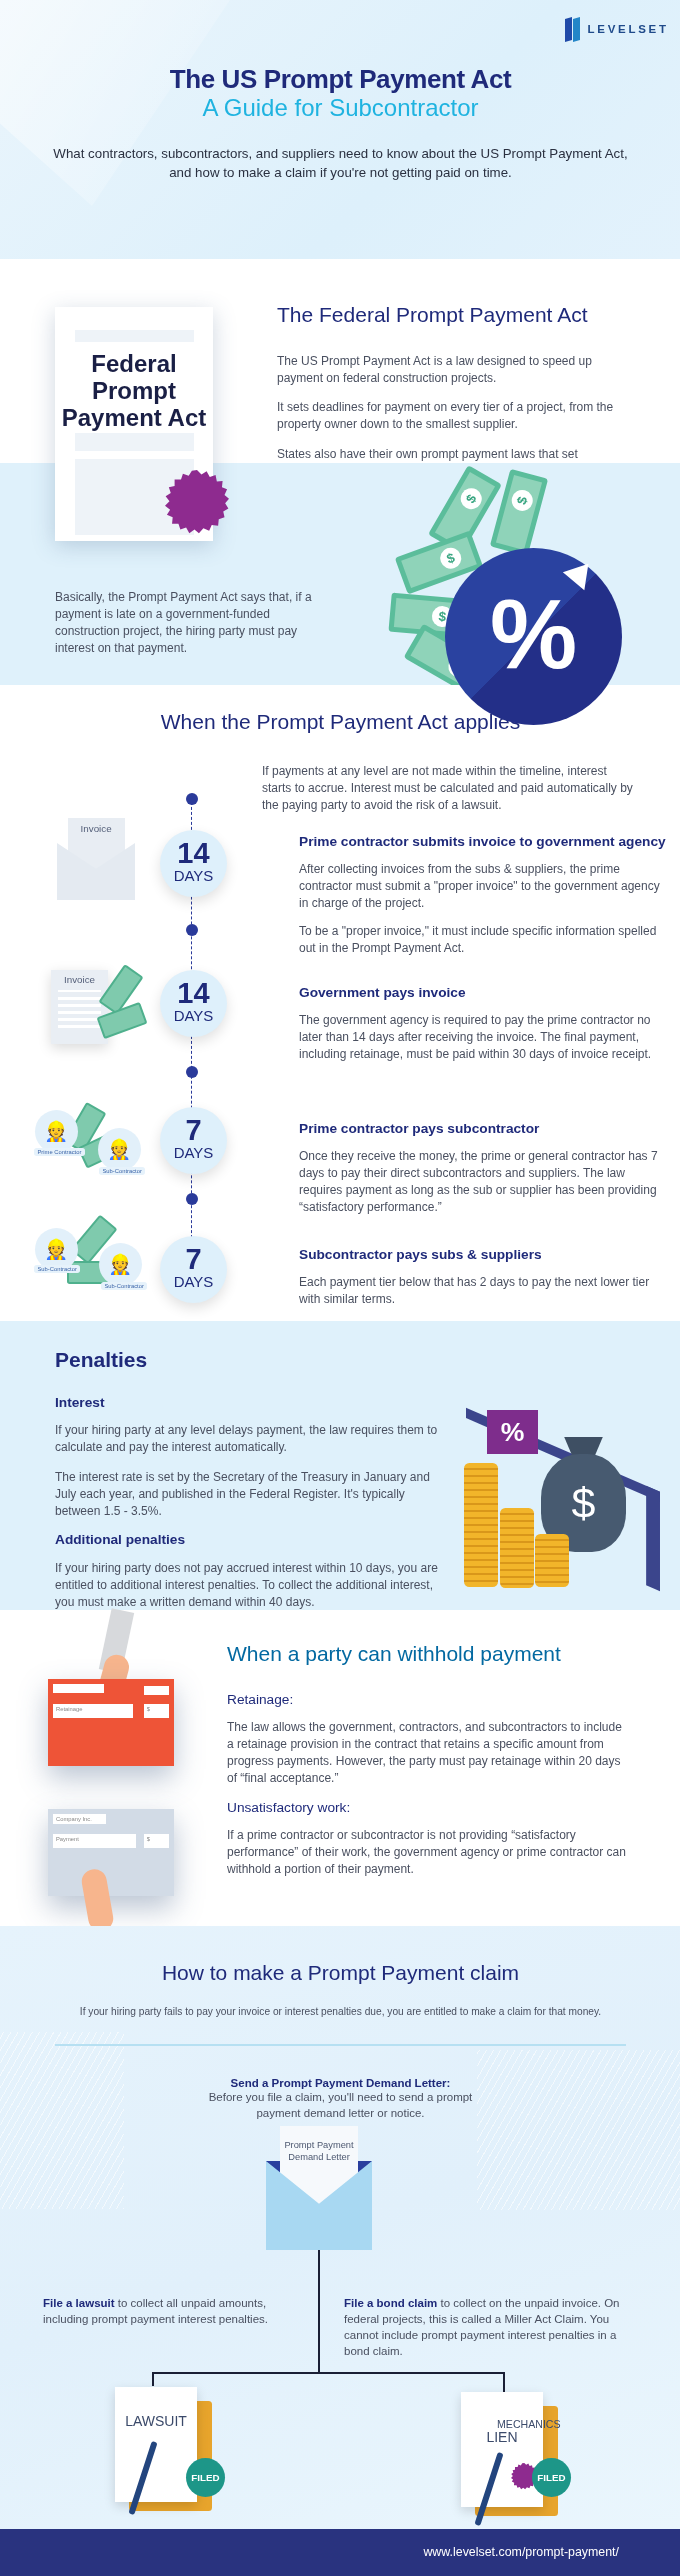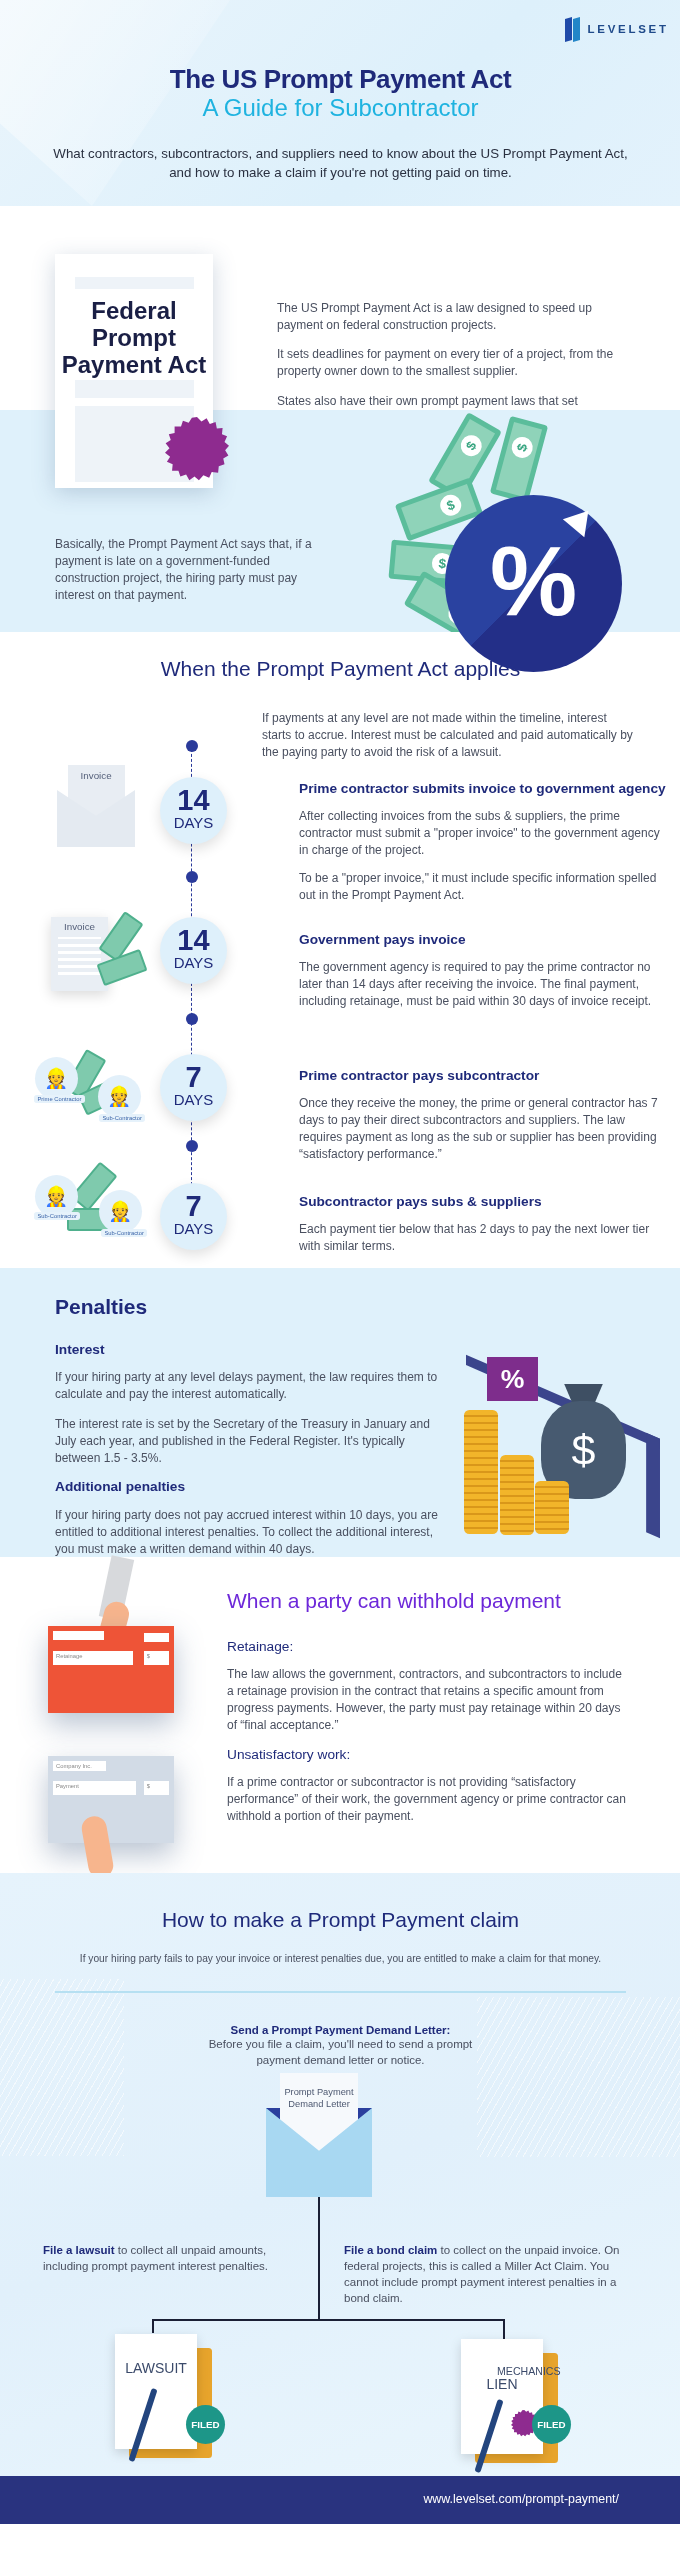--- a/index.html
+++ b/index.html
@@ -1,20 +1,20 @@
 <!DOCTYPE html>
 <html style="font-size:14px"><head>
 <meta charset="utf-8">
 <style>
   * { box-sizing: border-box; margin: 0; padding: 0; }
   body { width: 681px; font-family: "Liberation Sans", sans-serif; color: #3a4150; background: #fff; }
   p { font-size: 12px; line-height: 1.42; color: #4a5060; }
 
   
-  .hero { position: relative; height: 206px; background: linear-gradient(135deg, #eaf5fc 0%, #ddf0fb 60%, #e3f2fc 100%); overflow: hidden; }
+  .hero { position: relative; height: 259px; background: linear-gradient(135deg, #eaf5fc 0%, #ddf0fb 60%, #e3f2fc 100%); overflow: hidden; }
   .hero .facet { position: absolute; left: 0; top: 0; width: 230px; height: 206px; background: linear-gradient(120deg, rgba(255,255,255,0.55), rgba(255,255,255,0)); clip-path: polygon(0 0, 100% 0, 40% 100%, 0 60%); }
   .logo { position: absolute; right: 12.4px; top: 17.7px; display: flex; align-items: center; gap: 5.3px; }
   .logo-mark { width: 17.7px; height: 23px; position: relative; }
   .logo-mark i { position: absolute; top: 0; width: 7px; height: 23px; background: #2386c8; transform: skewY(-15deg); }
   .logo-mark i:first-child { left: 0; background: #1f4aa8; }
   .logo-mark i:last-child { left: 8.9px; }
   .logo-text { font-size: 11.5px; letter-spacing: 2.7px; color: #1f4a8a; font-weight: bold; }
   .hero h1 { position: absolute; top: 64px; width: 100%; text-align: center; font-size: 26px; font-weight: bold; color: #1f2a7a; letter-spacing: -0.4px; }
   .hero h2 { position: absolute; top: 94px; width: 100%; text-align: center; font-size: 24px; font-weight: normal; color: #1fb3e0; }
   .hero .intro { position: absolute; top: 145px; left: 53px; right: 53px; text-align: center; font-size: 13.3px; color: #2a3040; line-height: 1.4; }
@@ -70,21 +70,21 @@
   .pen-body p { margin-bottom: 12.4px; }
   .pen-art { position: absolute; left: 452px; top: 89px; width: 204px; height: 177px; }
   .coinstack { position: absolute; width: 34px; background: repeating-linear-gradient(#f2b52a 0 5.3px, #d9971a 5.3px 7px); border-radius: 5.3px; }
   .bag { position: absolute; left: 89px; top: 44px; width: 85px; height: 98px; background: #475a70; border-radius: 45% 45% 40% 40%; color: #fff; font-size: 43px; text-align: center; line-height: 98px; }
   .bag-neck { position: absolute; left: 112px; top: 26.6px; width: 39px; height: 23px; background: #3e4f63; clip-path: polygon(0 0, 100% 0, 75% 100%, 25% 100%); }
   .pct-tag { position: absolute; left: 35px; top: 0; width: 51px; height: 44px; background: #7e2d8c; color: #fff; font-size: 26.6px; font-weight: bold; text-align: center; line-height: 44px; }
   .down-arrow { position: absolute; left: 26.6px; top: 32px; width: 168px; height: 115px; border-top: 12.4px solid #2a3381; border-right: 12.4px solid #2a3381; transform: skewX(30deg) rotate(30deg); opacity: 0.9; }
 
   
   .withhold { position: relative; height: 316px; background: #fff; }
-  .withhold h3 { position: absolute; left: 227px; top: 32px; font-size: 21px; font-weight: normal; color: #6d28d9; }
+  .withhold h3 { position: absolute; left: 227px; top: 32px; font-size: 21px; font-weight: normal; color: #0369a1; }
   .wh-body { position: absolute; left: 227px; top: 82px; width: 399px; }
   .wh-body h4 { font-size: 13.7px; font-weight: normal; color: #1f2a7a; margin-bottom: 12.4px; }
   .wh-body p { margin-bottom: 12.4px; }
   .check { position: absolute; left: 48px; width: 126px; height: 87px; padding: 7px 5.3px; }
   .check.red { top: 69px; background: #ee5437; box-shadow: 0 12.4px 26.6px rgba(60,90,130,0.35); }
   .check.grey { top: 199px; background: #d2dbe6; box-shadow: 0 12.4px 26.6px rgba(60,90,130,0.35); }
   .field { position: absolute; background: #fff; font-size: 5.8px; color: #888; padding: 1.8px 2.7px; }
   .arm { position: absolute; background: #f7b58d; border-radius: 12.4px; }
   .sleeve { position: absolute; background: #d7d9dc; }
 
@@ -138,20 +138,21 @@
 </section>
 
 <section class="federal">
   <div class="doc-card">
     <div class="doc-bar" style="top:23px;height:12.4px;"></div>
     <div class="doc-title">Federal Prompt Payment Act</div>
     <div class="doc-bar" style="top:126px;height:17.7px;"></div>
     <div class="doc-bar" style="top:152px;height:76px;"></div>
     <div class="seal"></div>
   </div>
+  <h3>The Federal Prompt Payment Act</h3>
   <div class="txt">
     <p>The US Prompt Payment Act is a law designed to speed up payment on federal construction projects.</p>
     <p>It sets deadlines for payment on every tier of a project, from the property owner down to the smallest supplier.</p>
     <p>States also have their own prompt payment laws that set deadlines for public and private projects. To learn more about state prompt payment laws, download Levelset's Prompt Payment Guide For All 50 States.</p>
   </div>
 </section>
 
 <section class="whatsays">
   <p>Basically, the Prompt Payment Act says that, if a payment is late on a government-funded construction project, the hiring party must pay interest on that payment.</p>
   <div class="money-fan">

